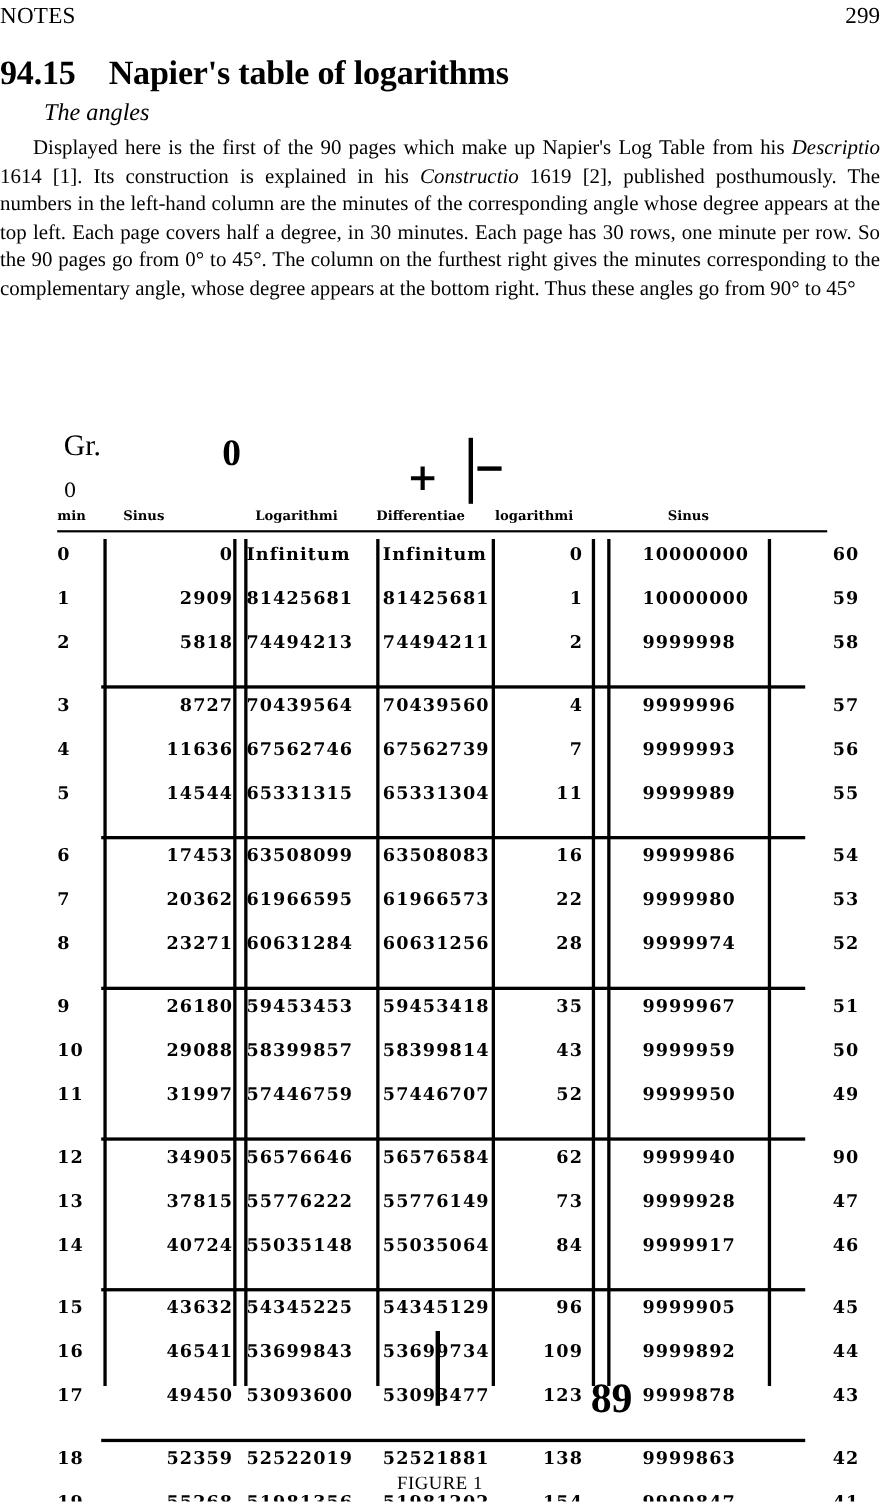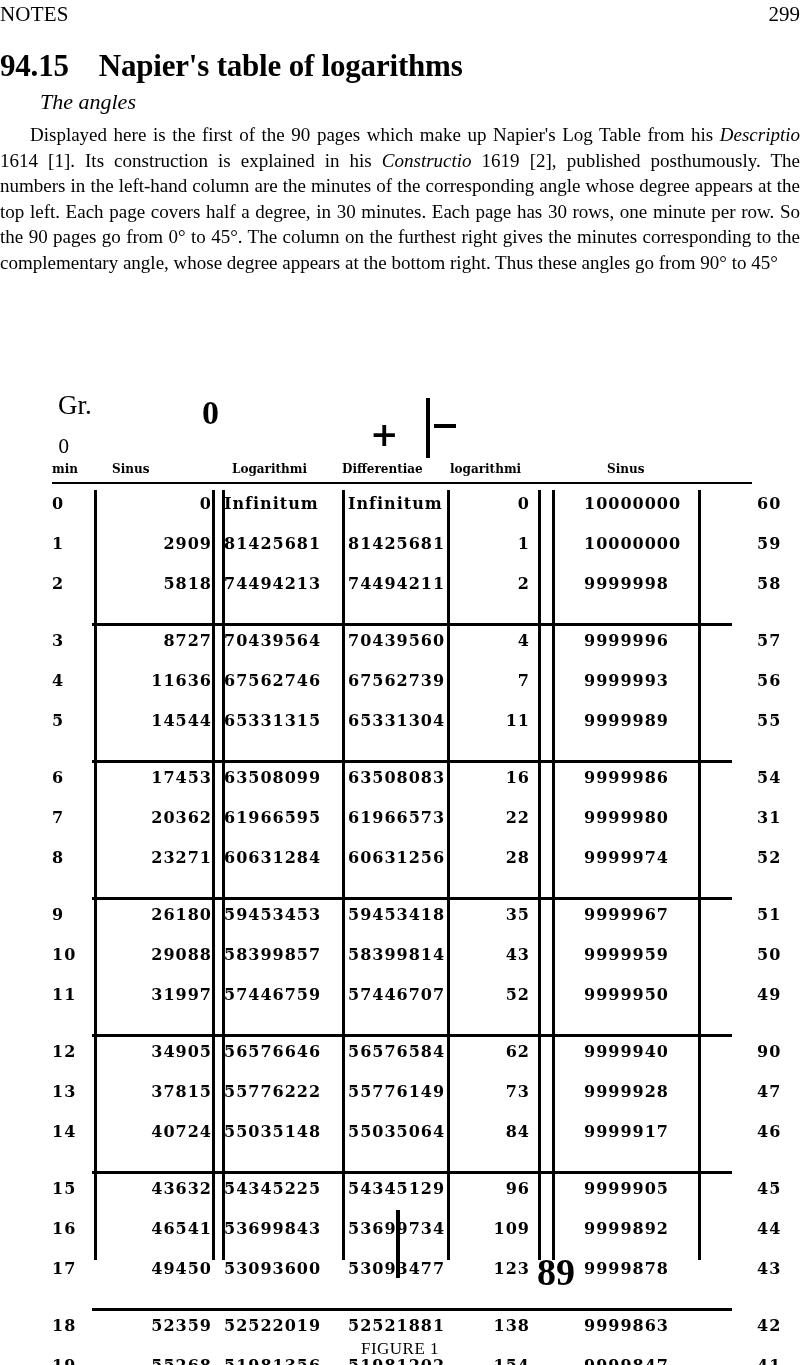--- a/index.html
+++ b/index.html
@@ -151,21 +151,21 @@
           <span class="c-sin2">9999986</span>
           <span class="c-min2">54</span>
         </div>
         <div class="row" style="top: 48px;">
           <span class="c-min">7</span>
           <span class="c-sin">20362</span>
           <span class="c-log">61966595</span>
           <span class="c-dif">61966573</span>
           <span class="c-ldif">22</span>
           <span class="c-sin2">9999980</span>
-          <span class="c-min2">31</span>
+          <span class="c-min2">53</span>
         </div>
         <div class="row" style="top: 88px;">
           <span class="c-min">8</span>
           <span class="c-sin">23271</span>
           <span class="c-log">60631284</span>
           <span class="c-dif">60631256</span>
           <span class="c-ldif">28</span>
           <span class="c-sin2">9999974</span>
           <span class="c-min2">52</span>
         </div>

